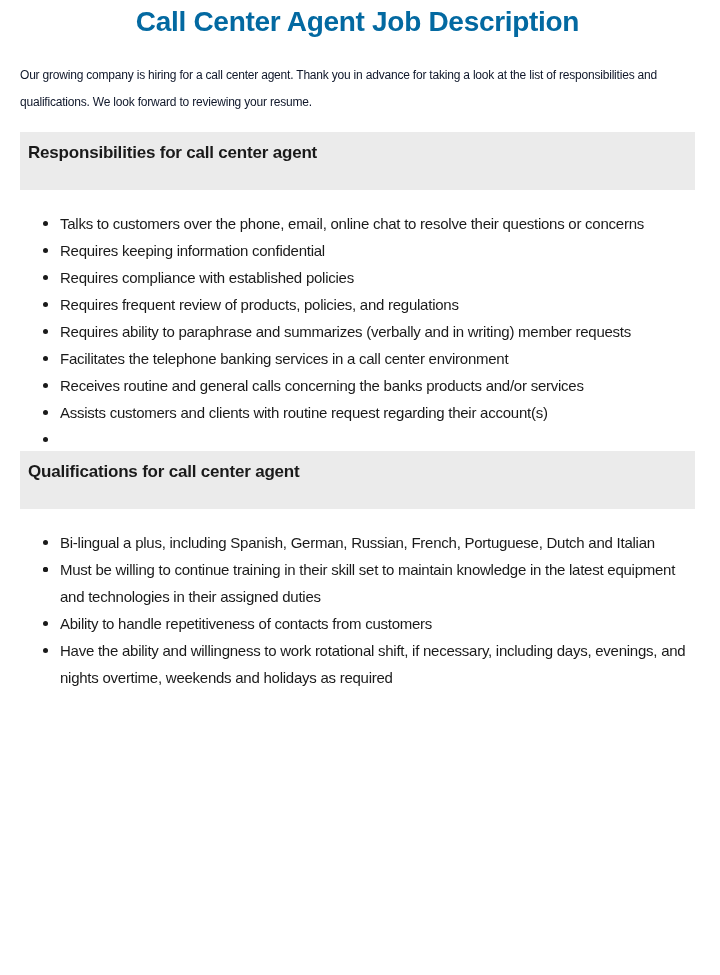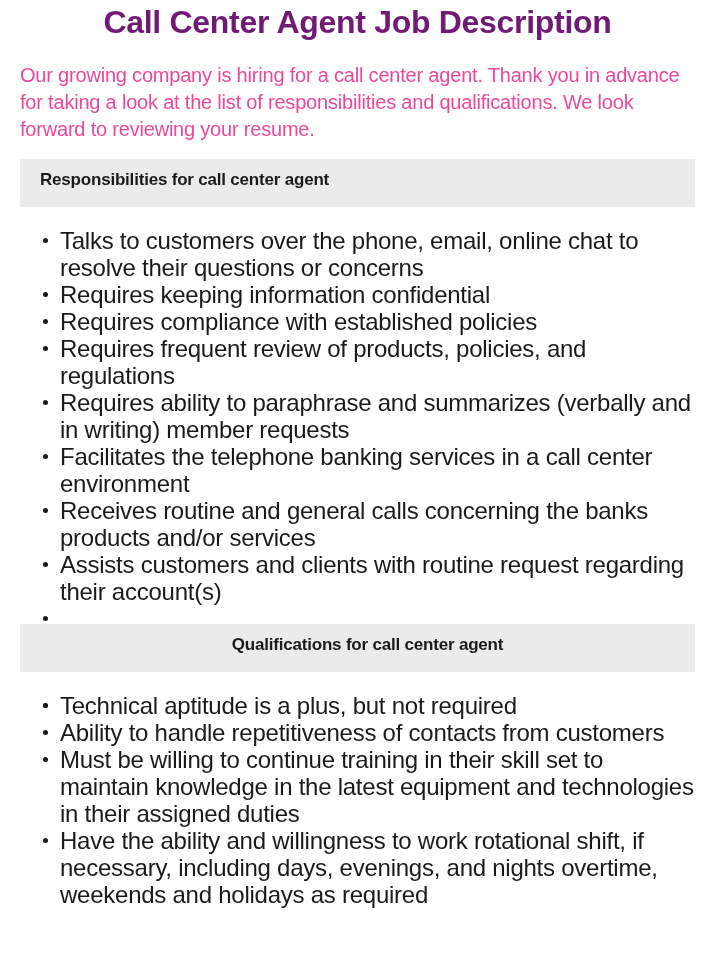--- a/index.html
+++ b/index.html
@@ -10,65 +10,65 @@
       font-family: "Liberation Sans", "DejaVu Sans", sans-serif;
       color: #111111;
     }
     .page { padding: 0 25px 0 20px; }
     h1 {
       margin: 0;
       padding-top: 2px;
       height: 44px;
       line-height: 40px;
       text-align: center;
-      font-size: 32px;
+      font-size: 28px;
       font-weight: bold;
       letter-spacing: -0.3px;
-      color: #701a75;
+      color: #0369a1;
     }
     .intro {
       margin: 16px 0 0 0;
-      font-size: 20px;
+      font-size: 12px;
       line-height: 27px;
-      color: #ec4899;
+      color: #0f172a;
       letter-spacing: -0.2px;
     }
     .section-header {
       margin-top: 16px;
       background: #ebebeb;
-      height: 48px;
+      height: 58px;
       line-height: 42px;
-      padding-left: 20px;
+      padding-left: 8px;
       font-size: 17px;
       font-weight: bold;
       color: #1a1a1a;
       letter-spacing: -0.2px;
     }
     ul {
       margin: 20px 0 0 0;
       padding: 0 0 0 40px;
       list-style: none;
     }
     li {
       position: relative;
-      font-size: 24px;
+      font-size: 15px;
       line-height: 27px;
       color: #1a1a1a;
       letter-spacing: -0.25px;
     }
     li .bullet {
       position: absolute;
       left: -17px;
       top: 11px;
       width: 5px;
       height: 5px;
       border-radius: 50%;
       background: #1a1a1a;
     }
-    .section-qual { margin-top: 19px; text-align: center; }
+    .section-qual { margin-top: 25px; }
   </style>
 </head>
 <body>
 
 <div class="page">
   <h1>Call Center Agent Job Description</h1>
   <p class="intro">Our growing company is hiring for a call center agent. Thank you in advance for taking a look at the list of responsibilities and qualifications. We look forward to reviewing your resume.</p>
 
   <div class="section-header">Responsibilities for call center agent</div>
   <ul>
@@ -78,19 +78,19 @@
     <li><span class="bullet"></span><span>Requires frequent review of products, policies, and regulations</span></li>
     <li><span class="bullet"></span><span>Requires ability to paraphrase and summarizes (verbally and in writing) member requests</span></li>
     <li><span class="bullet"></span><span>Facilitates the telephone banking services in a call center environment</span></li>
     <li><span class="bullet"></span><span>Receives routine and general calls concerning the banks products and/or services</span></li>
     <li><span class="bullet"></span><span>Assists customers and clients with routine request regarding their account(s)</span></li>
     <li><span class="bullet"></span></li>
   </ul>
 
   <div class="section-header section-qual">Qualifications for call center agent</div>
   <ul>
+    <li><span class="bullet"></span><span>Bi-lingual a plus, including Spanish, German, Russian, French, Portuguese, Dutch and Italian</span></li>
     <li><span class="bullet"></span></li>
-    <li><span class="bullet"></span><span>Technical aptitude is a plus, but not required</span></li>
+    <li><span class="bullet"></span><span>Must be willing to continue training in their skill set to maintain knowledge in the latest equipment and technologies in their assigned duties</span></li>
     <li><span class="bullet"></span><span>Ability to handle repetitiveness of contacts from customers</span></li>
-    <li><span class="bullet"></span><span>Must be willing to continue training in their skill set to maintain knowledge in the latest equipment and technologies in their assigned duties</span></li>
     <li><span class="bullet"></span><span>Have the ability and willingness to work rotational shift, if necessary, including days, evenings, and nights overtime, weekends and holidays as required</span></li>
   </ul>
 </div>
 
 </body></html>

